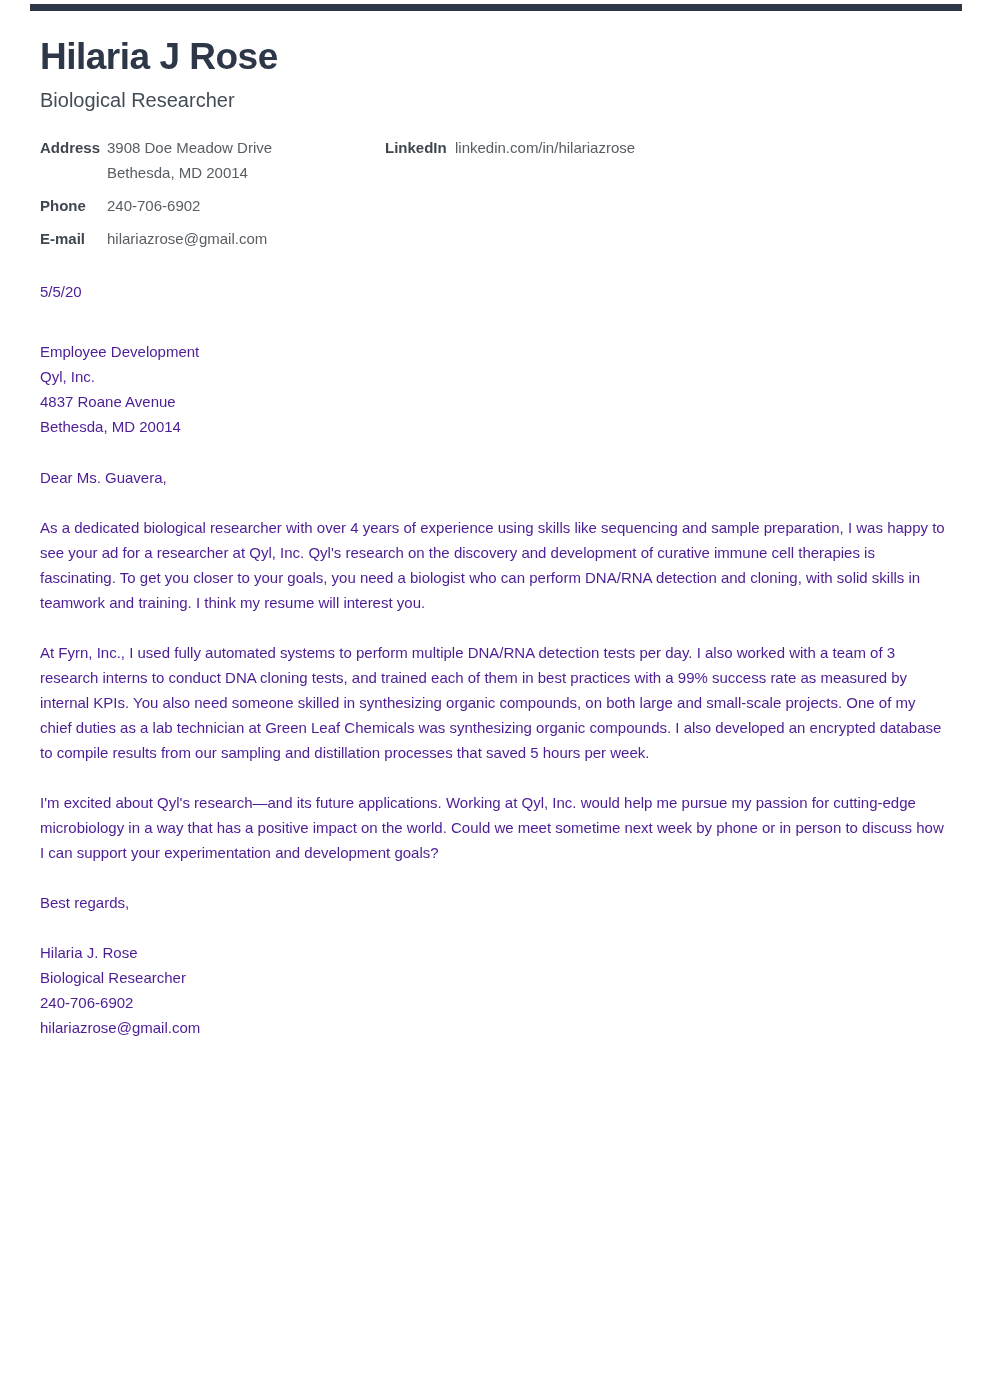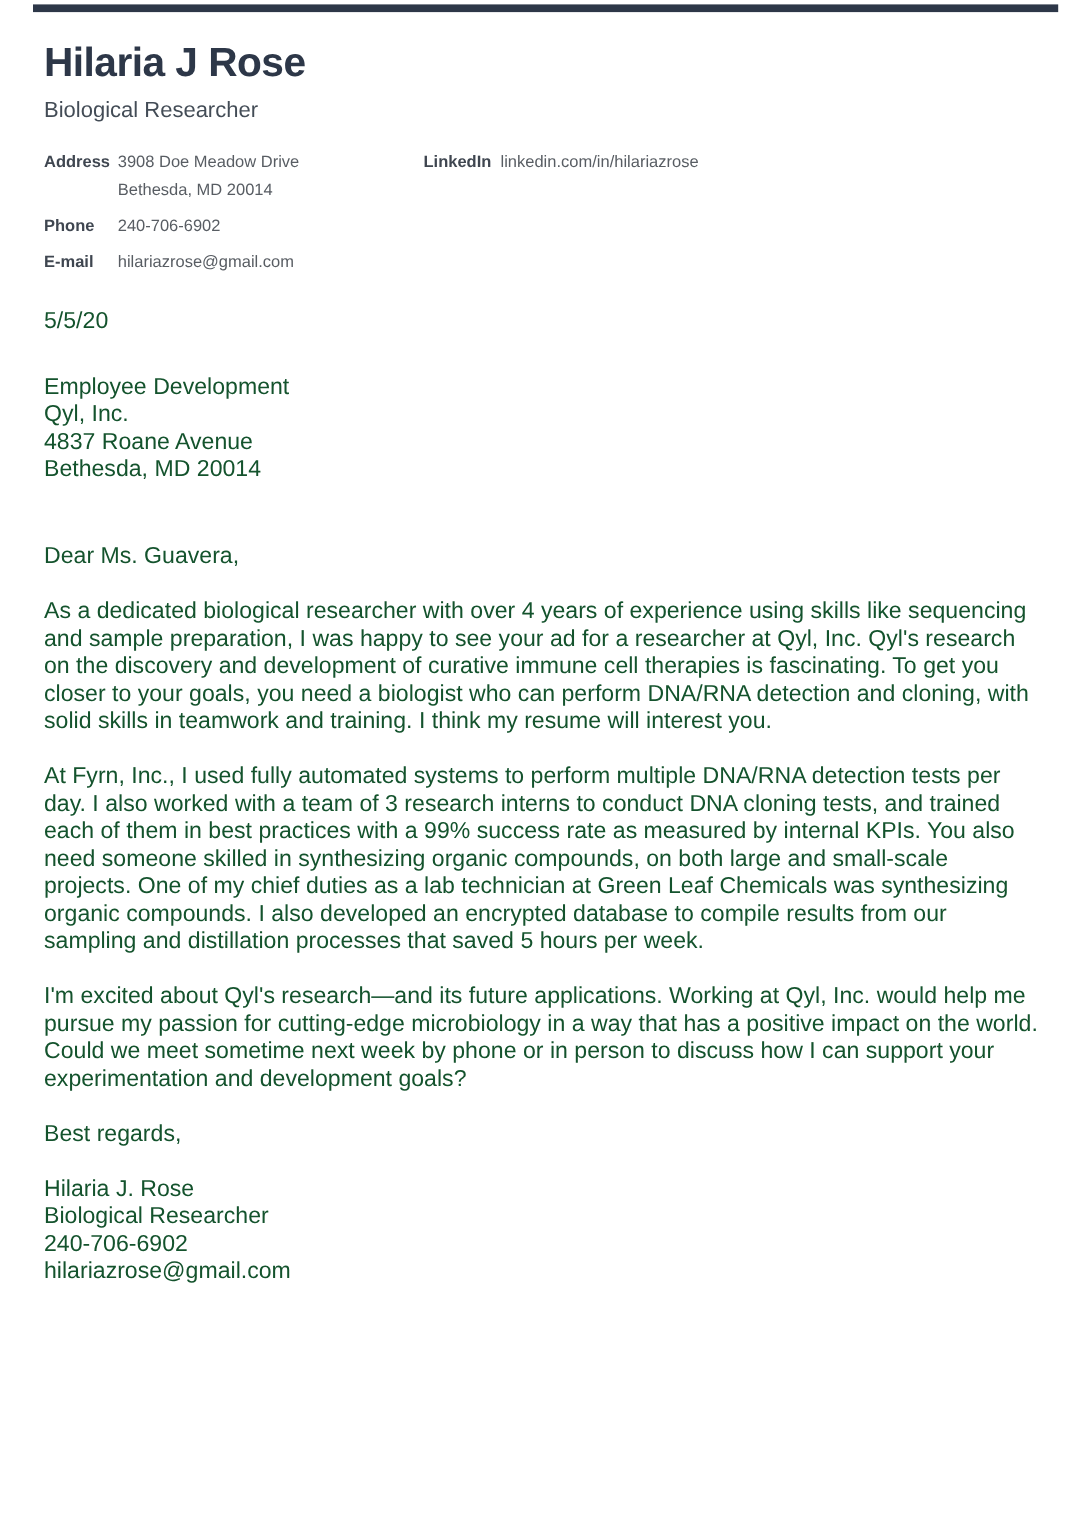--- a/index.html
+++ b/index.html
@@ -44,24 +44,24 @@
   }
   .contact-col-left { width: 345px; flex: 0 0 345px; }
   .contact-row { display: flex; margin-bottom: 8px; }
   .contact-label {
     flex: 0 0 67px;
     font-weight: bold;
     color: #3f4650;
   }
   .contact-label-wide { flex: 0 0 70px; }
   .contact-value { color: #585d63; }
-  .body-text { color: #14532d; font-size: 21px; line-height: 25px; }
+  .body-text { color: #4c1d95; font-size: 15px; line-height: 25px; }
   .date-line { margin-top: 20px; }
   .recipient { margin-top: 35px; }
-  .salutation { margin-top: 54px; }
+  .salutation { margin-top: 26px; }
   .paragraph { margin: 25px 0 0 0; max-width: 905px; }
   .closing { margin-top: 25px; }
   .signature { margin-top: 25px; }
 </style>
 </head>
 <body>
 
 <div class="page">
   <div class="topbar"></div>
   <div class="content">

